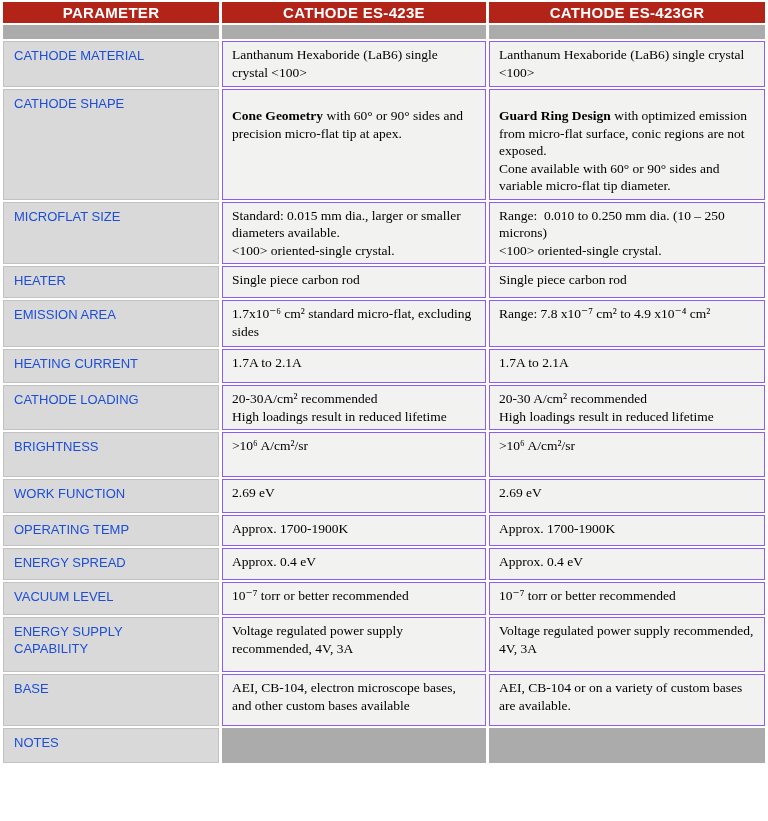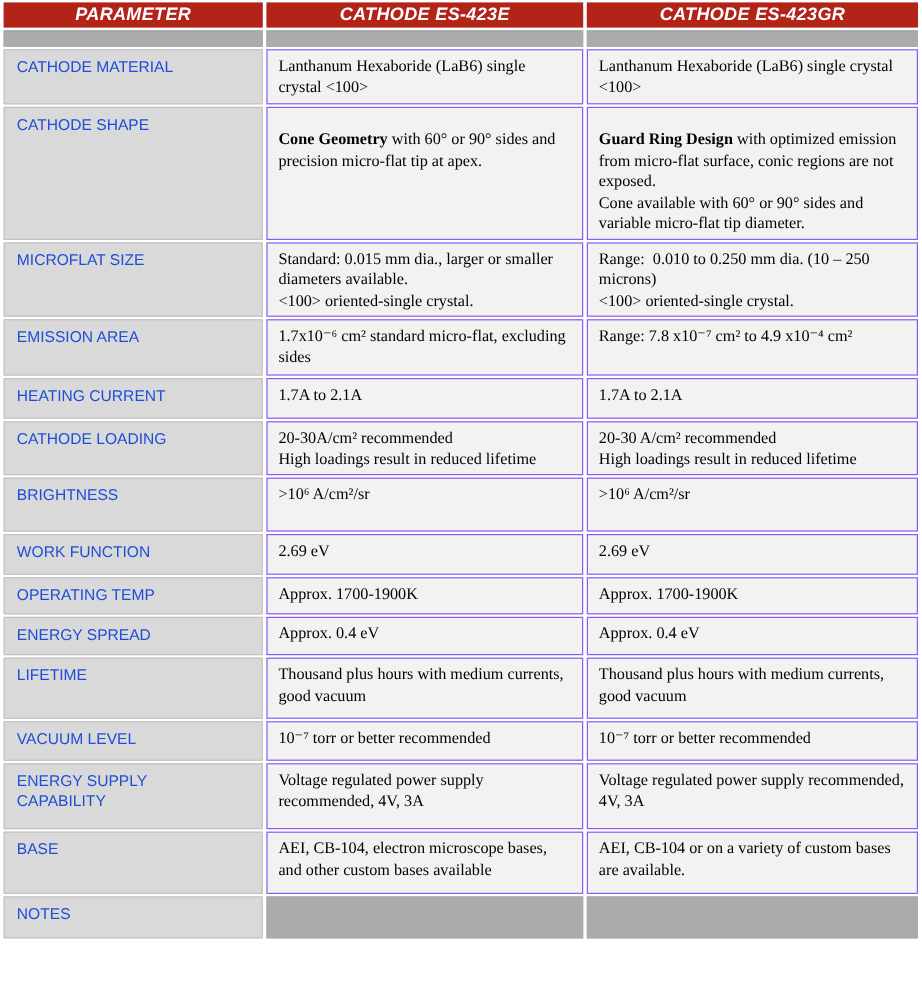--- a/index.html
+++ b/index.html
@@ -47,21 +47,21 @@
     line-height: 1.3;
   }
   td.cell.pt { padding-top: 17px; }
   td.gray {
     background: #ABABAB;
     border: 1px solid #ABABAB;
   }
   .line { white-space: pre-wrap; }
   b.lead { font-weight: bold; }
   
-  tr.R0  { height: 18px; font-style: italic; }
+  tr.R0  { height: 18px; }
   tr.R1  { height: 14px; }
   tr.R2  { height: 46px; }
   tr.R3  { height: 105px; }
   tr.R4  { height: 62px; }
   tr.R5  { height: 32px; }
   tr.R6  { height: 47px; }
   tr.R7  { height: 34px; }
   tr.R8  { height: 44px; }
   tr.R9  { height: 45px; padding-left: 24px; }
   tr.R10 { height: 34px; padding-left: 36px; }
@@ -122,20 +122,29 @@
     <td class="cell">
       <div class="line">Standard: 0.015 mm dia., larger or smaller diameters available.</div>
       <div class="line">&lt;100&gt; oriented-single crystal.</div>
     </td>
     <td class="cell">
       <div class="line">Range:  0.010 to 0.250 mm dia. (10 – 250 microns)</div>
       <div class="line">&lt;100&gt; oriented-single crystal.</div>
     </td>
   </tr>
 
+  <tr class="R5">
+    <td class="label">HEATER</td>
+    <td class="cell">
+      <div class="line">Single piece carbon rod</div>
+    </td>
+    <td class="cell">
+      <div class="line">Single piece carbon rod</div>
+    </td>
+  </tr>
 
   <tr class="R6">
     <td class="label">EMISSION AREA</td>
     <td class="cell">
       <div class="line">1.7x10⁻⁶ cm² standard micro-flat, excluding sides</div>
     </td>
     <td class="cell">
       <div class="line">Range: 7.8 x10⁻⁷ cm² to 4.9 x10⁻⁴ cm²</div>
     </td>
   </tr>
@@ -195,29 +204,20 @@
   <tr class="R12">
     <td class="label">ENERGY SPREAD</td>
     <td class="cell">
       <div class="line">Approx. 0.4 eV</div>
     </td>
     <td class="cell">
       <div class="line">Approx. 0.4 eV</div>
     </td>
   </tr>
 
-  <tr class="R13">
-    <td class="label">LIFETIME</td>
-    <td class="cell">
-      <div class="line">Thousand plus hours with medium currents, good vacuum</div>
-    </td>
-    <td class="cell">
-      <div class="line">Thousand plus hours with medium currents, good vacuum</div>
-    </td>
-  </tr>
 
   <tr class="R14">
     <td class="label">VACUUM LEVEL</td>
     <td class="cell">
       <div class="line">10⁻⁷ torr or better recommended</div>
     </td>
     <td class="cell">
       <div class="line">10⁻⁷ torr or better recommended</div>
     </td>
   </tr>

